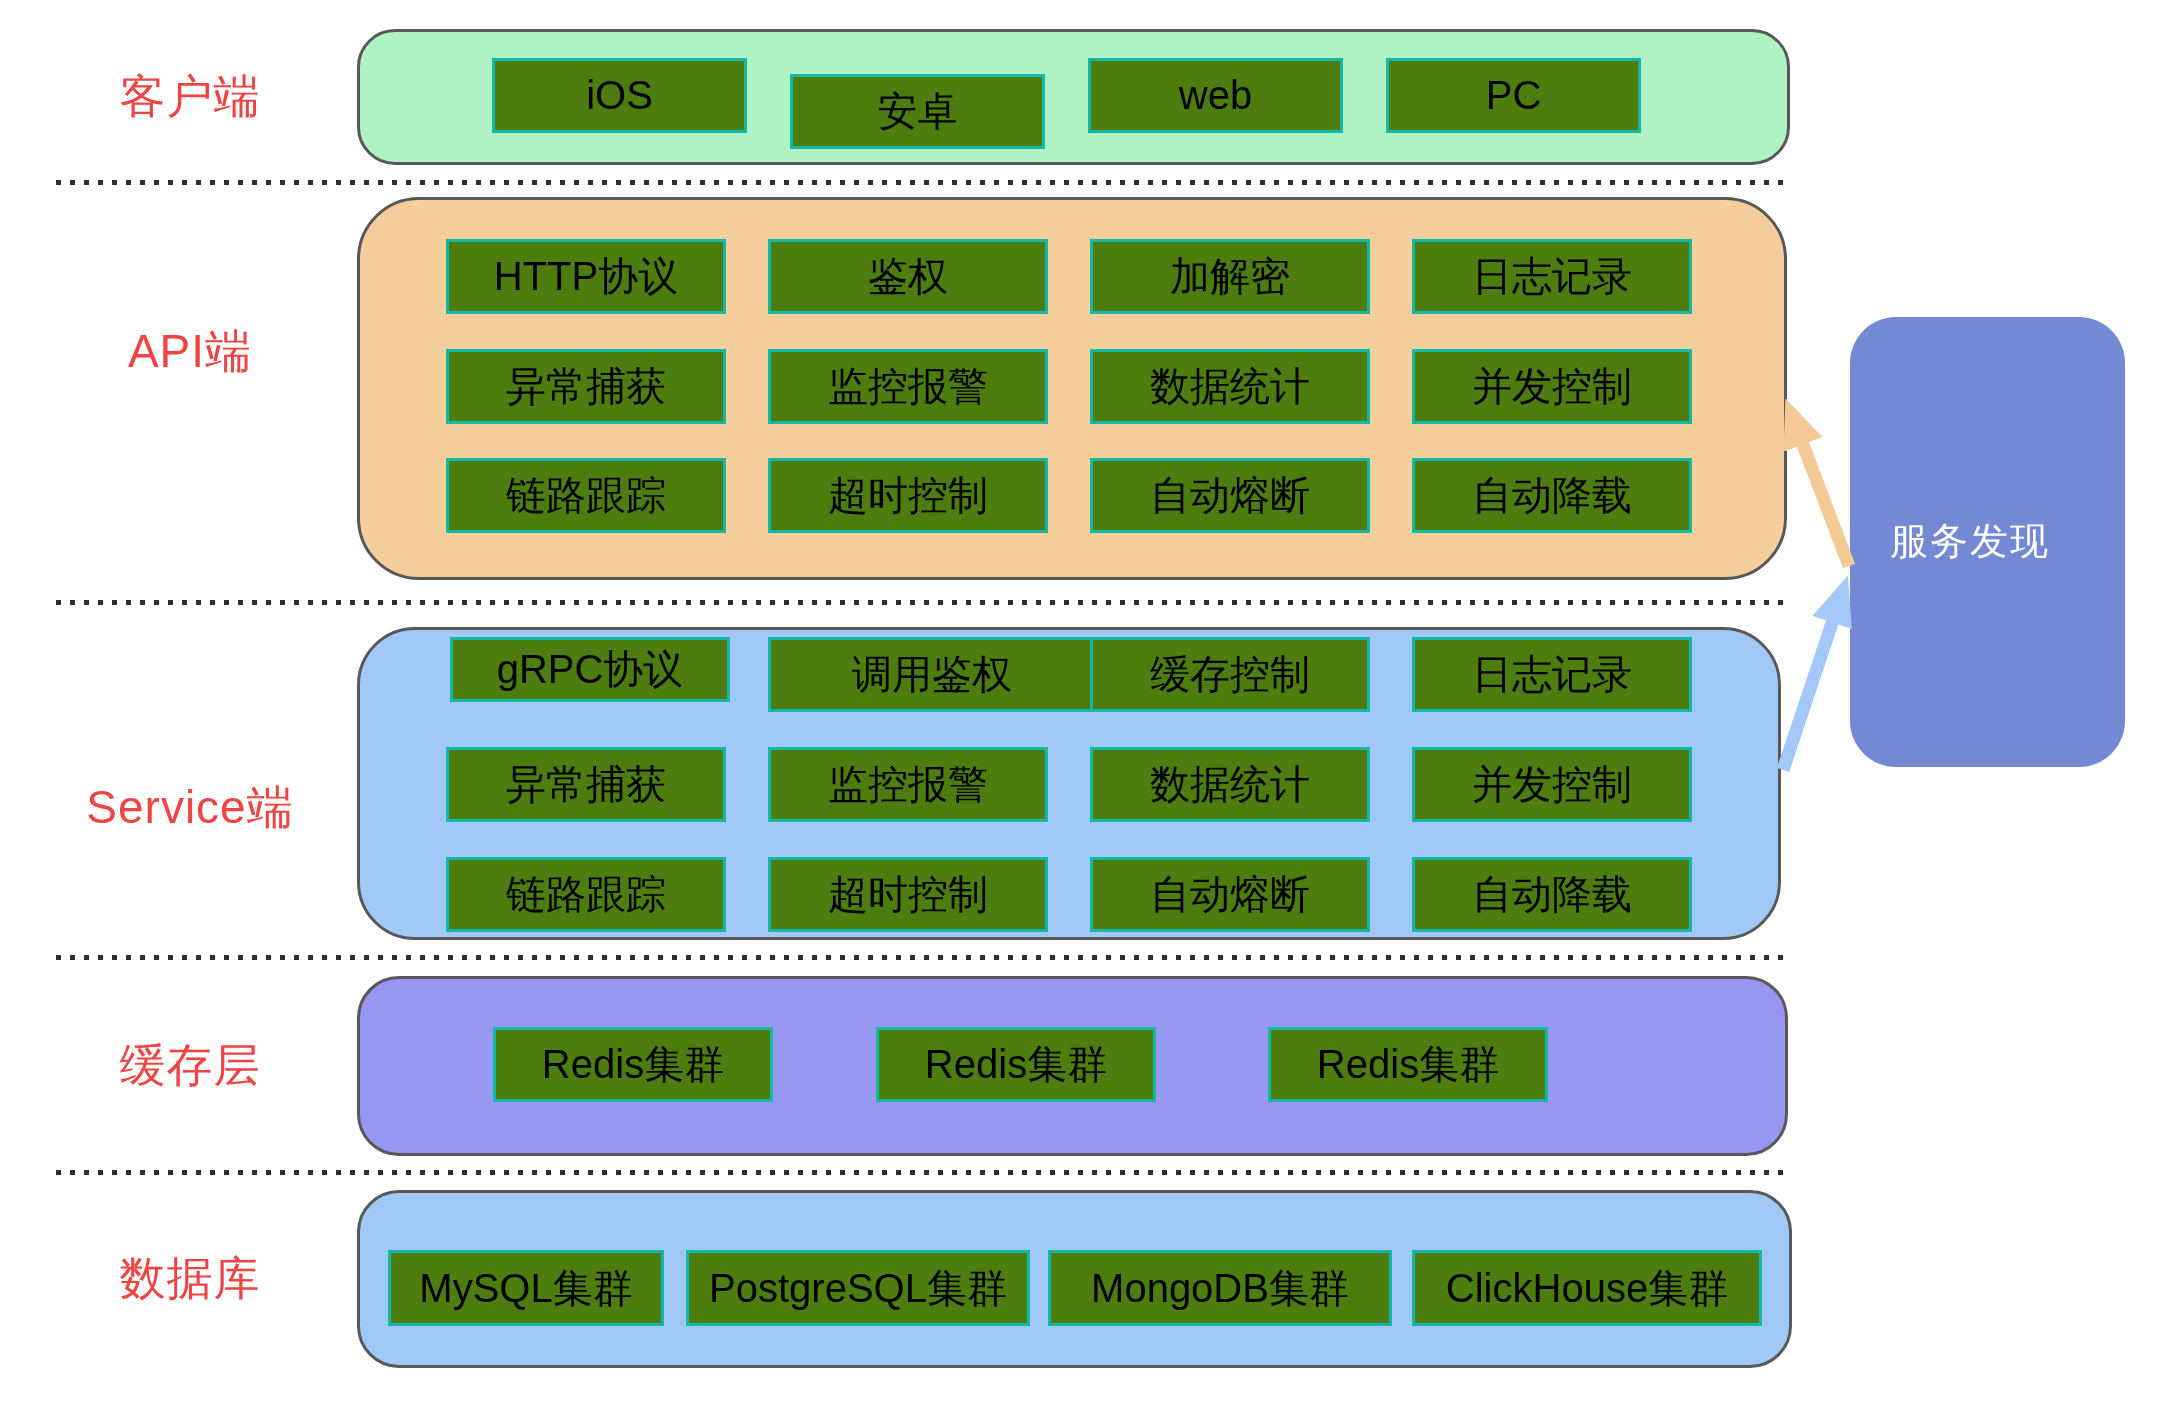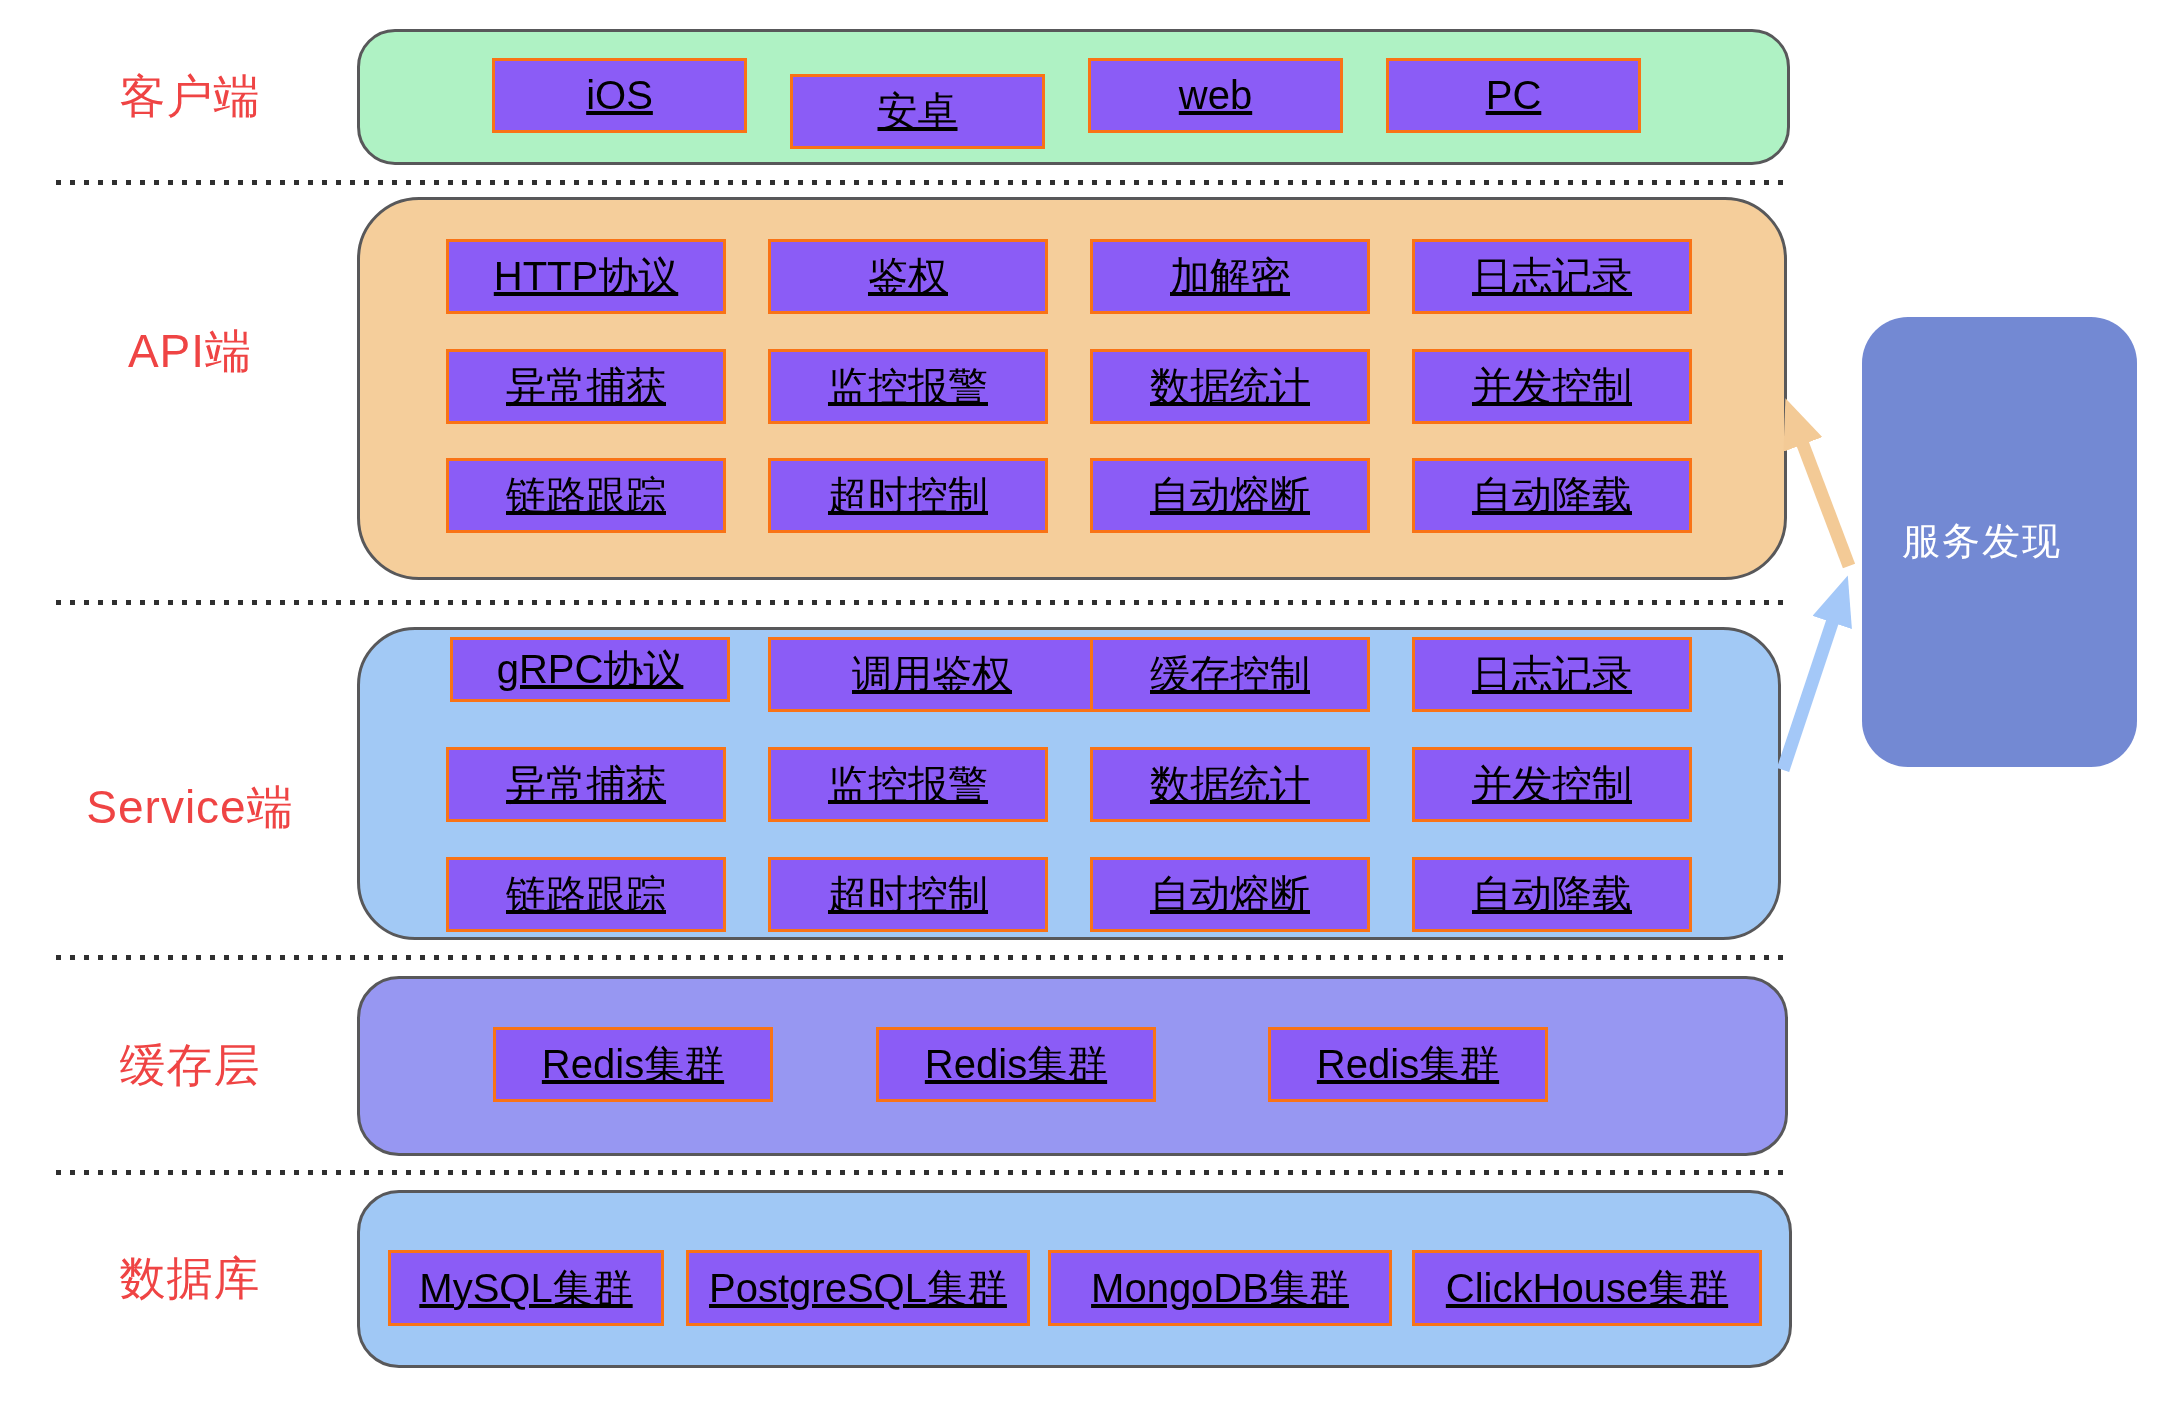--- a/index.html
+++ b/index.html
@@ -24,23 +24,23 @@
   }
   .bar-client{background:var(--c-client);border-radius:38px;}
   .bar-api{background:var(--c-api);border-radius:62px;}
   .bar-service{background:var(--c-service);border-radius:58px;}
   .bar-cache{background:var(--c-cache);border-radius:42px;}
   .bar-db{background:var(--c-db);border-radius:42px;}
 
   
   .cell{
     position:absolute;box-sizing:border-box;
-    background:#8b5cf6;border:3px solid #f97316;
+    background:#4d7c0f;border:3px solid #14b8a6;
     display:flex;align-items:center;justify-content:center;
-    font-size:40px;color:#000000;white-space:nowrap;text-decoration:underline;
+    font-size:40px;color:#000000;white-space:nowrap;
   }
 
   
   .dotline{
     position:absolute;height:5px;
     background:repeating-linear-gradient(90deg,#2f2f2f 0 5px,transparent 5px 14px);
   }
 
   
   .etcd{
@@ -110,21 +110,21 @@
   <div class="cell" style="left:493px;top:1027px;width:280px;height:75px;">Redis集群</div>
   <div class="cell" style="left:876px;top:1027px;width:280px;height:75px;">Redis集群</div>
   <div class="cell" style="left:1268px;top:1027px;width:280px;height:75px;">Redis集群</div>
 
   <div class="bar bar-db" style="left:357px;top:1190px;width:1435px;height:178px;"></div>
   <div class="cell" style="left:388px;top:1250px;width:276px;height:76px;">MySQL集群</div>
   <div class="cell" style="left:686px;top:1250px;width:344px;height:76px;">PostgreSQL集群</div>
   <div class="cell" style="left:1048px;top:1250px;width:344px;height:76px;">MongoDB集群</div>
   <div class="cell" style="left:1412px;top:1250px;width:350px;height:76px;">ClickHouse集群</div>
 
-  <div class="etcd" style="left:1850px;top:317px;width:275px;height:450px;margin-left:12px;">
+  <div class="etcd" style="left:1850px;top:317px;width:275px;height:450px;">
     <div>服务发现</div>
   </div>
 
   <svg class="arrows" width="2178" height="1408" viewBox="0 0 2178 1408">
     <defs>
       <marker id="ah-o" markerWidth="3.8" markerHeight="3.2" refX="0.2" refY="1.6" orient="auto" markerUnits="strokeWidth">
         <path d="M0,0 L3.8,1.6 L0,3.2 Z"></path>
       </marker>
       <marker id="ah-b" markerWidth="3.8" markerHeight="3.2" refX="0.2" refY="1.6" orient="auto" markerUnits="strokeWidth">
         <path d="M0,0 L3.8,1.6 L0,3.2 Z"></path>

